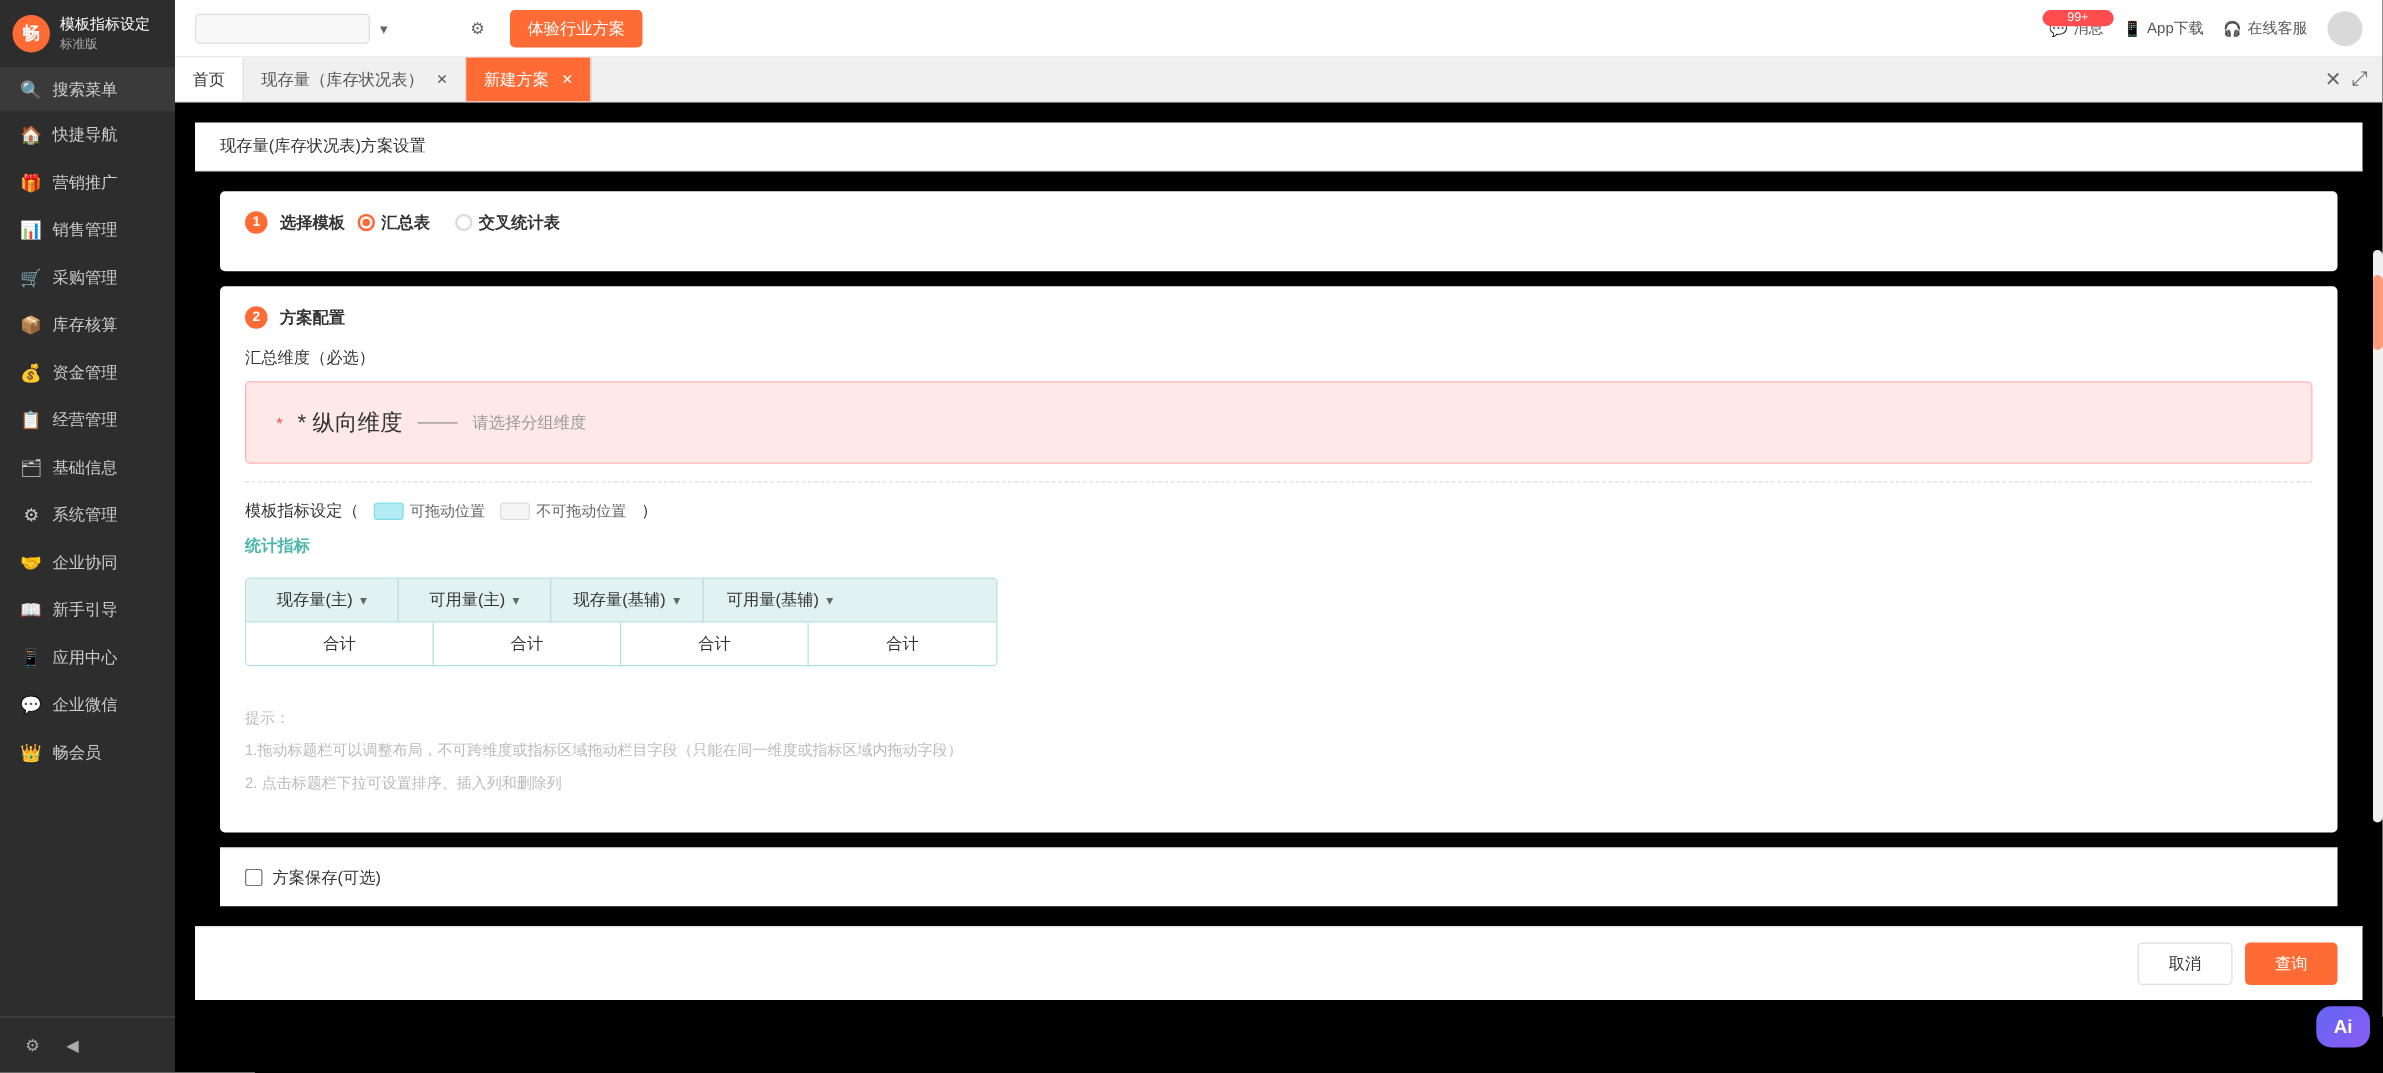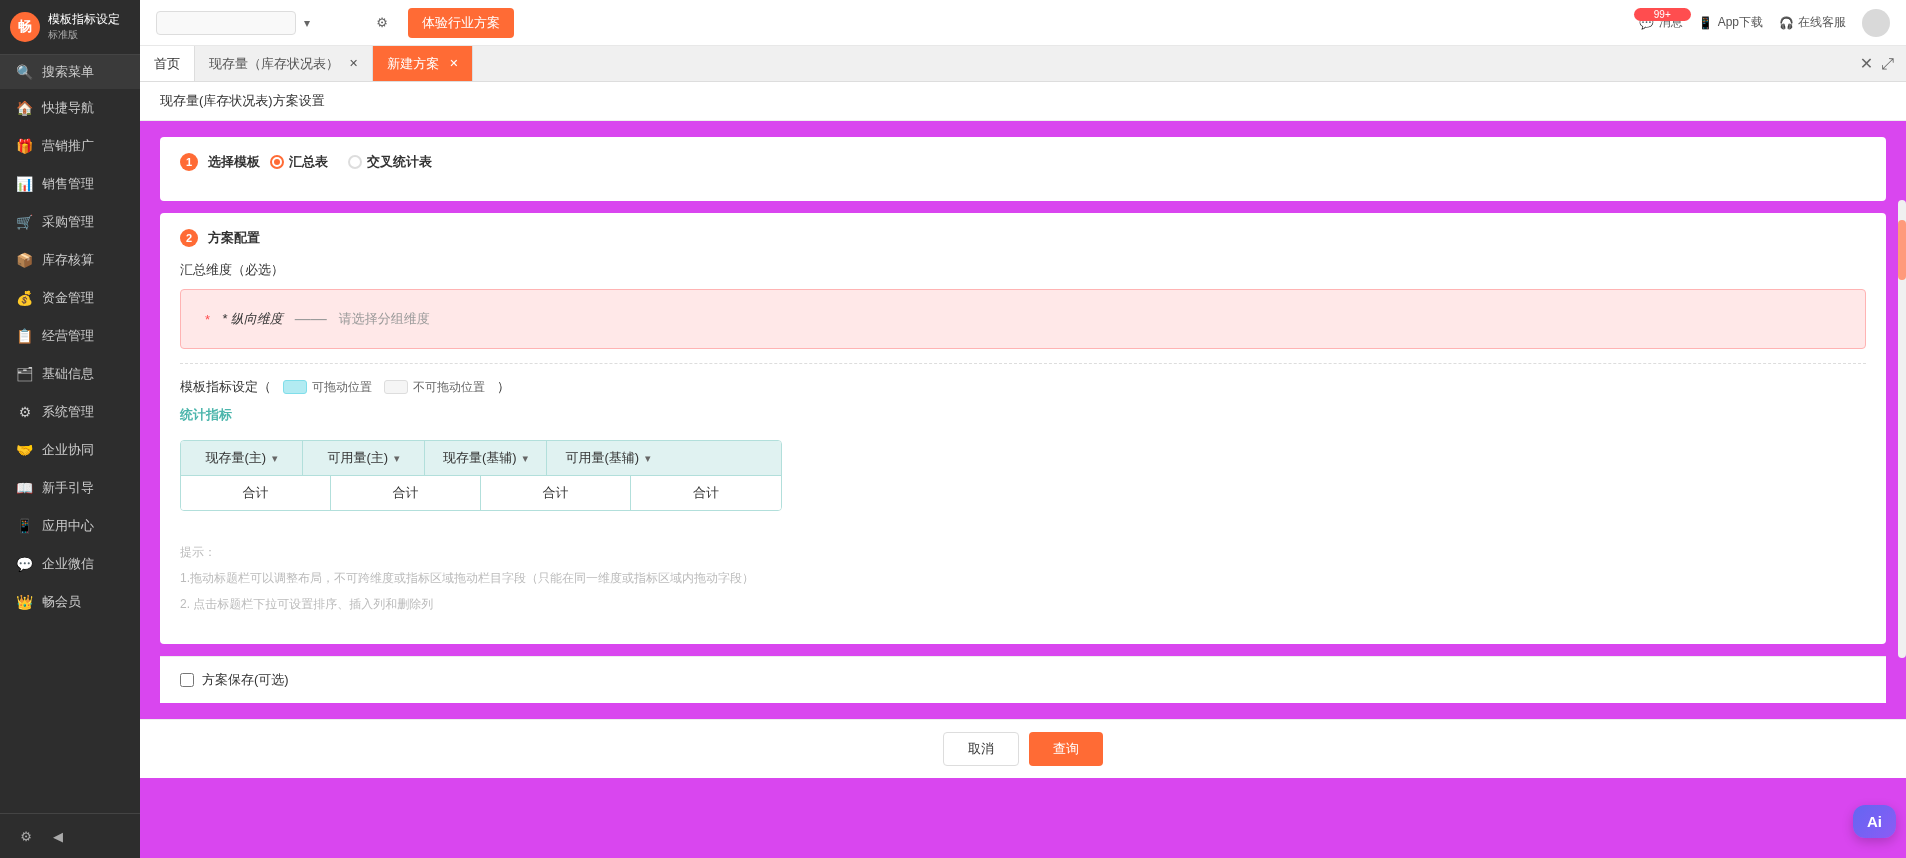--- a/index.html
+++ b/index.html
@@ -225,22 +225,22 @@
       font-size: 16px;
       display: flex;
       align-items: center;
       justify-content: center;
     }
 
     
     .content {
       flex: 1;
       overflow-y: auto;
-      background: #d946ef;
-      padding: 0;
+      background: #000000;
+      padding: 16px;
     }
 
     .page-header {
       background: #fff;
       padding: 10px 20px;
       font-size: 13px;
       color: #333;
       border-bottom: 1px solid #eee;
     }
 
@@ -339,23 +339,22 @@
       border-radius: 4px;
       padding: 20px 24px;
       display: flex;
       align-items: center;
       gap: 12px;
     }
 
     .required-star { color: #ff4d4f; }
 
     .dim-label {
-      font-size: 13px;
-      color: #333;
-      font-style: italic;
+      font-size: 18px;
+      color: #333;
     }
 
     .dim-arrow {
       color: #999;
       font-size: 16px;
     }
 
     .dim-placeholder {
       font-size: 13px;
       color: #999;
@@ -483,21 +482,21 @@
       font-size: 13px;
       color: #333;
     }
 
     
     .footer-bar {
       background: #fff;
       border-top: 1px solid #eee;
       padding: 12px 20px;
       display: flex;
-      justify-content: center;
+      justify-content: flex-end;
       gap: 10px;
       flex-shrink: 0;
     }
 
     .btn-cancel {
       padding: 7px 24px;
       border: 1px solid #ddd;
       border-radius: 4px;
       background: #fff;
       color: #333;

